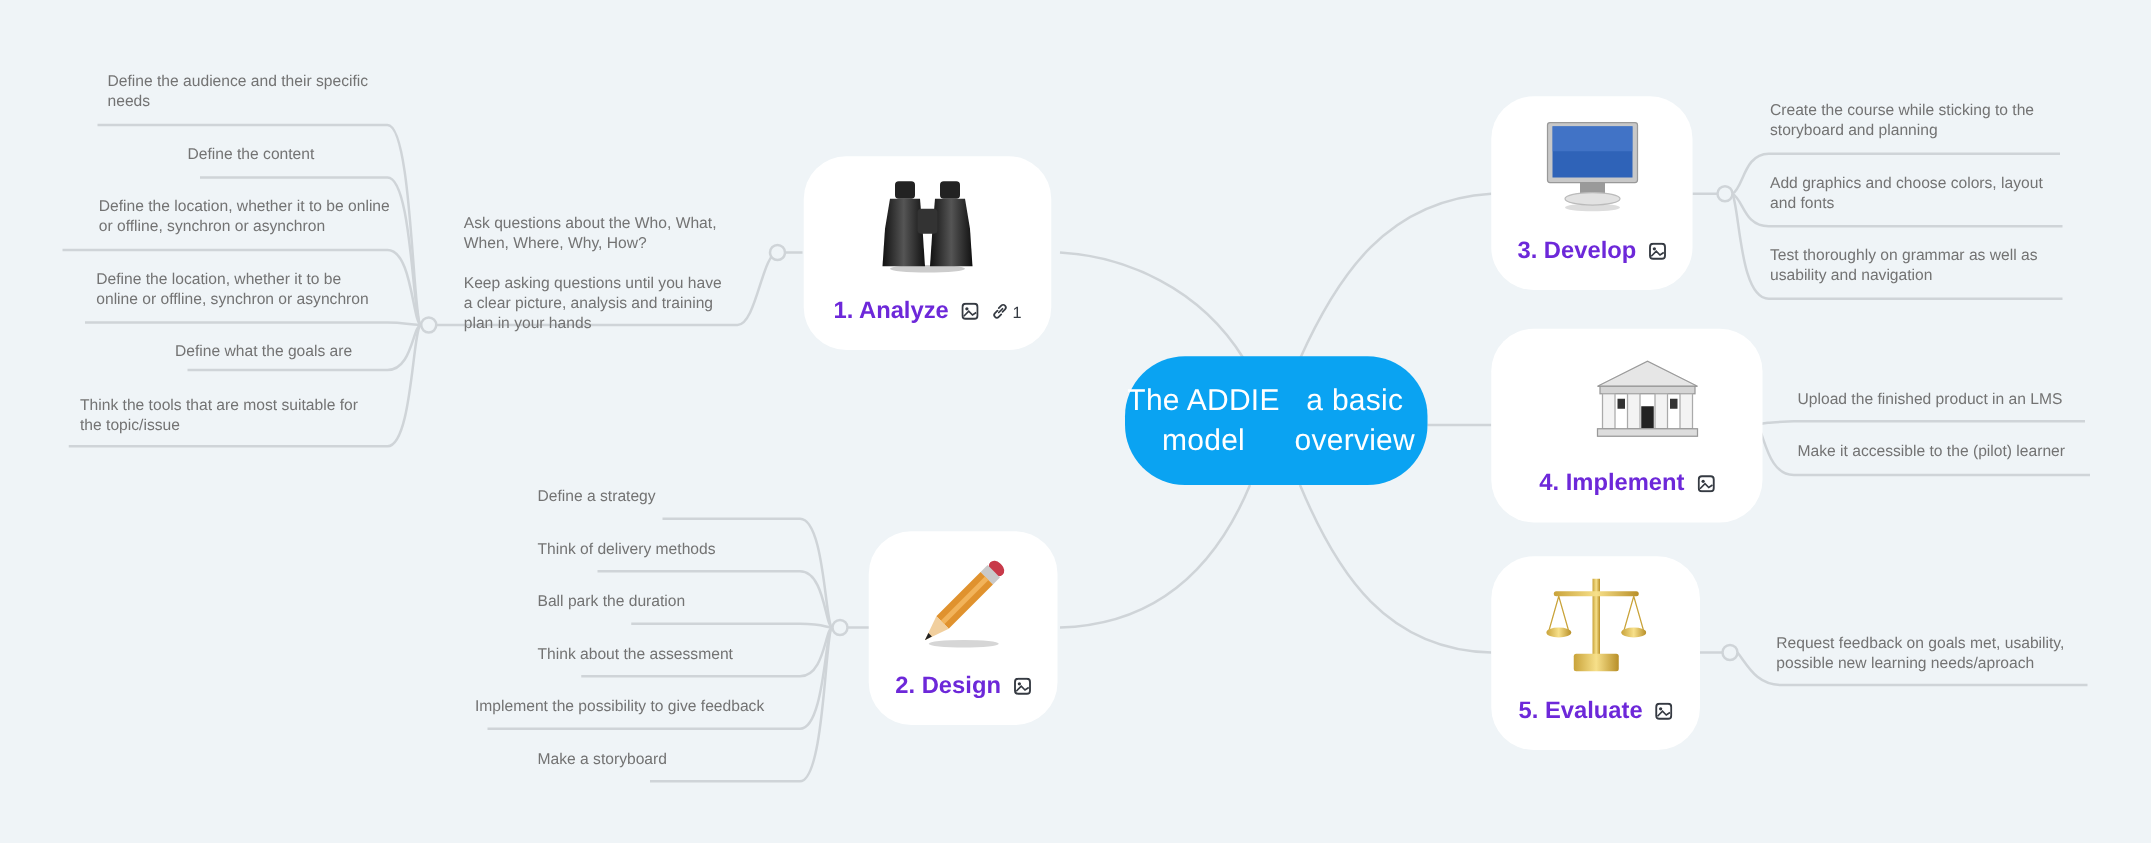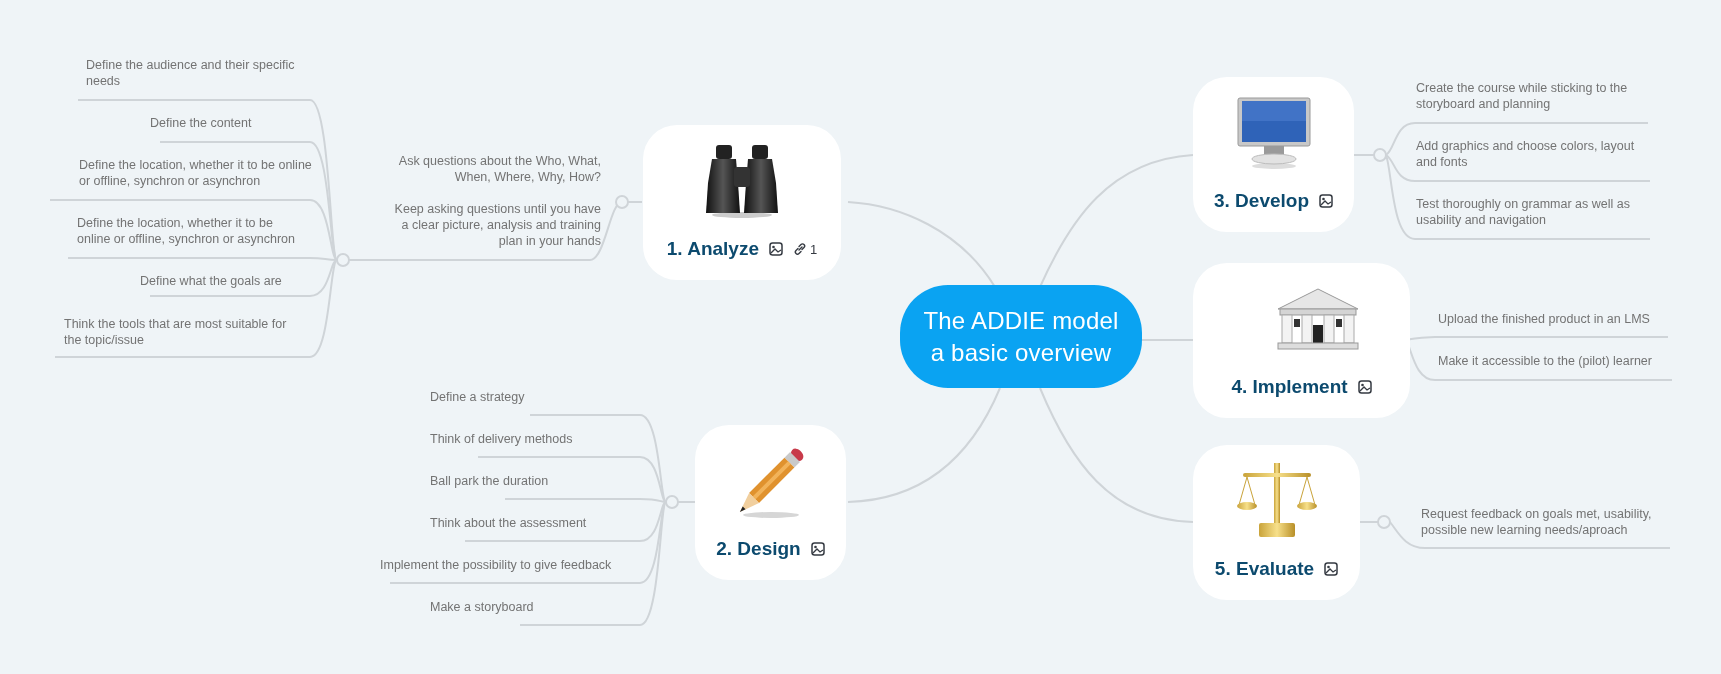--- a/index.html
+++ b/index.html
@@ -9,30 +9,30 @@
     font-family: "Liberation Sans", "DejaVu Sans", sans-serif;
     color: #3d4149;
   }
   svg.lines { position: absolute; left: 0; top: 0; width: 1721px; height: 674px; }
   .lines path { fill: none; stroke: #cfd4d8; stroke-width: 2; }
   .lines circle { fill: #eff4f7; stroke: #cfd4d8; stroke-width: 2; }
 
   .root {
     position: absolute; left: 900px; top: 285px; width: 242px; height: 103px;
     background: #0aa3f2; border-radius: 48px; color: #fff;
-    display: flex; flex-direction: column; align-items: center; justify-content: center;
+    display: flex; flex-direction: row; align-items: center; justify-content: center;
     font-size: 24px; line-height: 32px; text-align: center; letter-spacing: 0.2px;
   }
   .card {
     position: absolute; background: #fff; border-radius: 34px;
     display: flex; flex-direction: column; align-items: center;
   }
   .card .pic { margin-top: 16px; height: 80px; width: 90px; display: flex; align-items: center; justify-content: center; }
   .card .title-row { position: absolute; bottom: 20px; left: 0; right: 0; display: flex; align-items: center; justify-content: center; gap: 10px; }
-  .card .title { font-size: 19px; font-weight: bold; color: #0c4a6e; }
+  .card .title { font-size: 19px; font-weight: bold; color: #6d28d9; }
   .mini { display: inline-flex; align-items: center; gap: 3px; font-size: 13px; color: #353a42; }
 
   .leaf {
     position: absolute; font-size: 12.5px; line-height: 16px; color: #737373;
   }
   .leaf.right-align { }
 </style>
 </head>
 <body>
 
@@ -114,21 +114,21 @@
     </span>
     <span class="mini">
       <svg width="14" height="14" viewBox="0 0 14 14">
           <path d="M6 8 L9 5 M5 6.5 L3 8.5 a2.1 2.1 0 0 0 3 3 L8 9.5 M9 7.5 L11 5.5 a2.1 2.1 0 0 0 -3 -3 L6 4.5" fill="none" stroke="#353a42" stroke-width="1.4" stroke-linecap="round"></path>
         </svg>
       <span>1</span>
     </span>
   </div>
 </div>
 
-<div class="leaf" style="left:371px; top:153px; width:230px;text-align:right;">
+<div class="leaf" style="left:371px; top:170px; width:230px;">
   <div>Ask questions about the Who, What,</div>
   <div>When, Where, Why, How?</div>
   <div style="height:16px"></div>
   <div>Keep asking questions until you have</div>
   <div>a clear picture, analysis and training</div>
   <div>plan in your hands</div>
 </div>
 
 <div class="leaf" style="left:86px; top:57px; width:230px;">
   <div>Define the audience and their specific</div>

